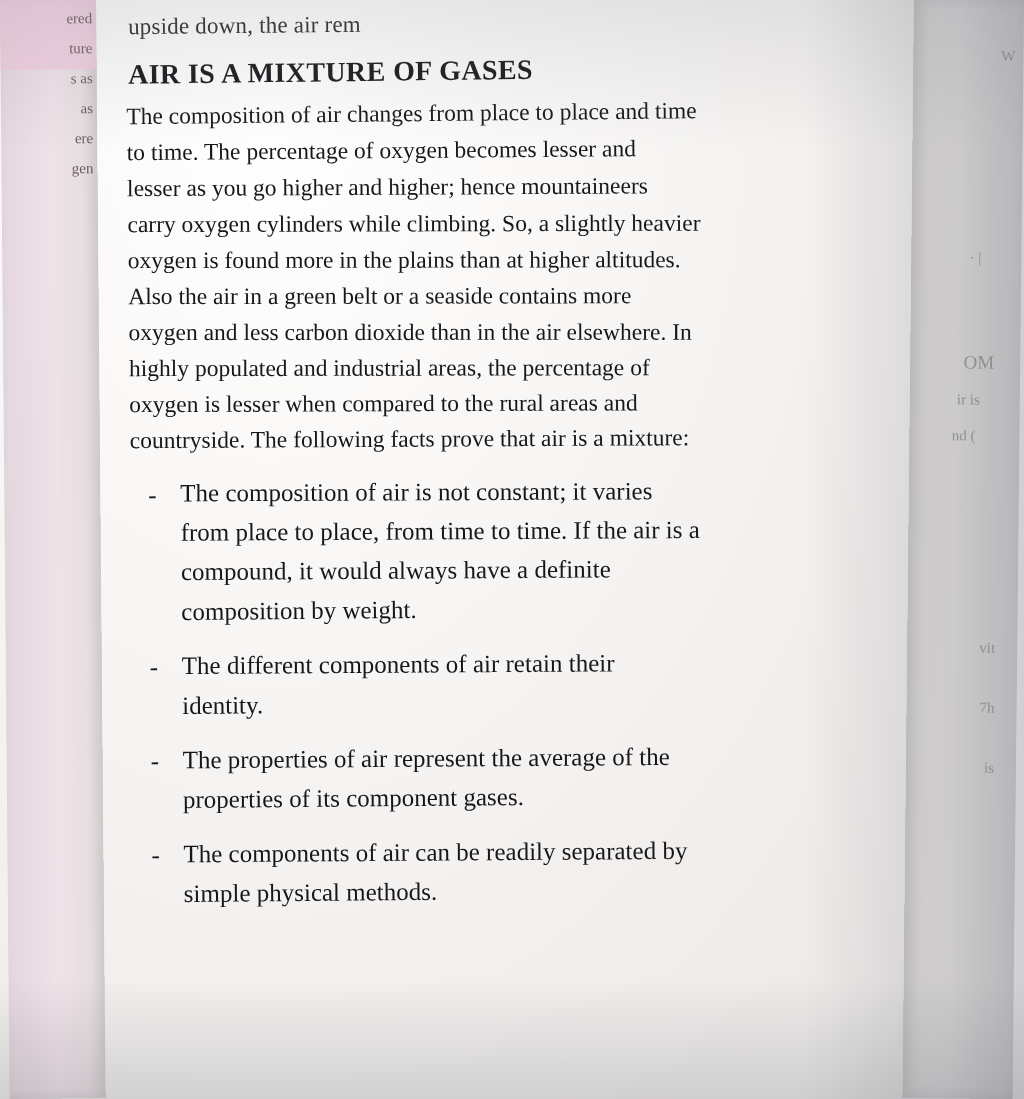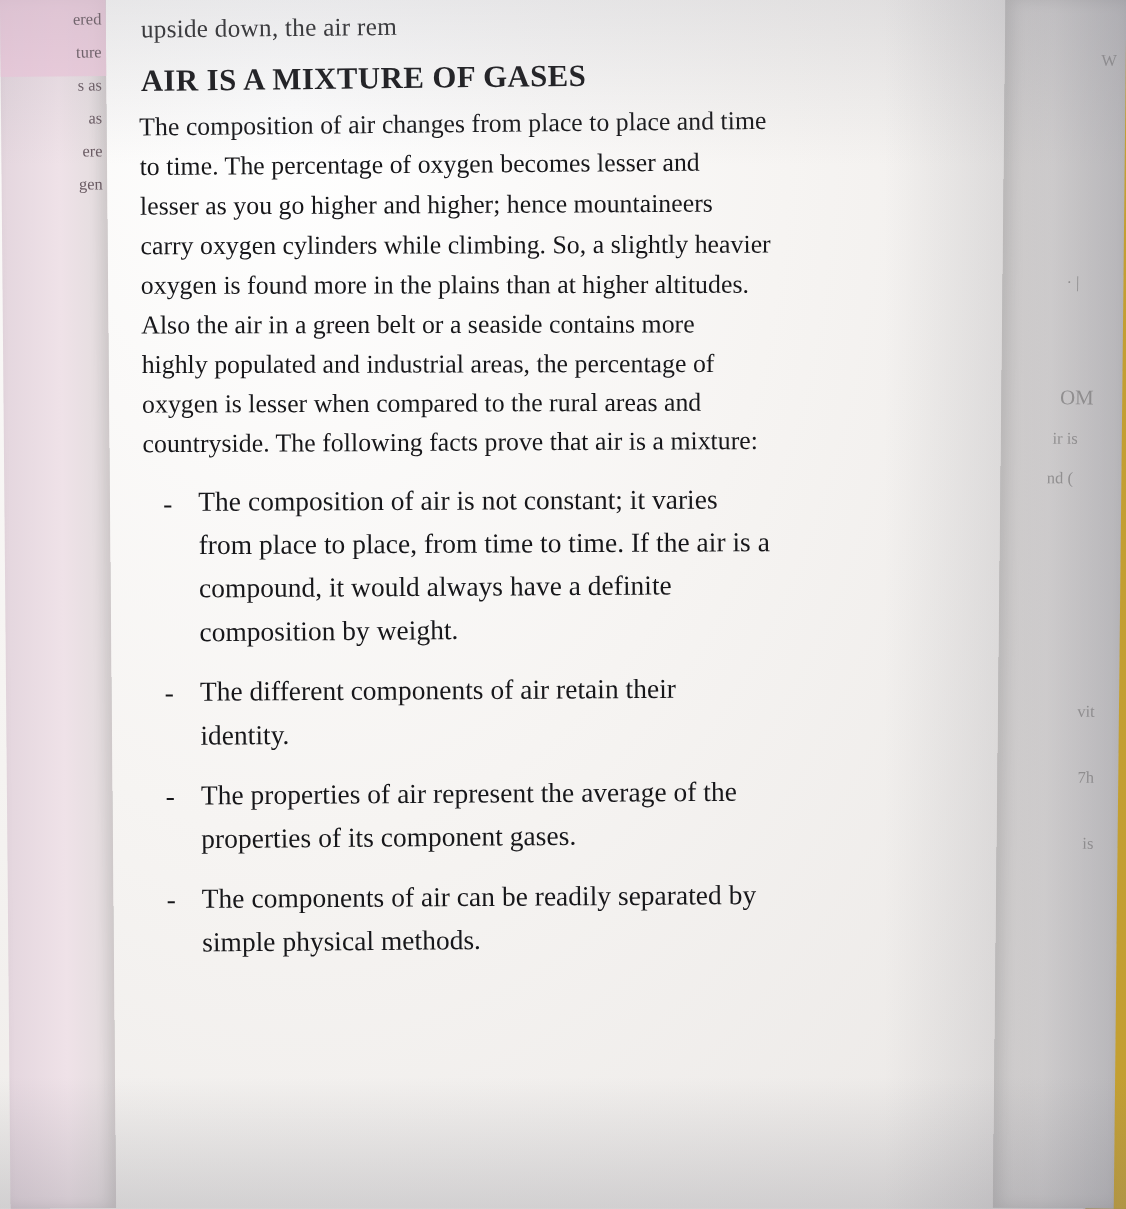--- a/index.html
+++ b/index.html
@@ -5,21 +5,21 @@
   html, body {
     margin: 0;
     padding: 0;
     background: #6b6b6b;
   }
   .page {
     position: relative;
     width: 1024px;
     height: 1099px;
     overflow: hidden;
-    background: #eab308;
+    background: #ffffff;
     font-family: "Liberation Serif", serif;
   }
 
   
   .sheet {
     position: absolute;
     left: -30px;
     top: -24px;
     width: 1010px;
     height: 1160px;
@@ -197,20 +197,21 @@
 
     <div class="heading">AIR IS A MIXTURE OF GASES</div>
 
     <div class="para">
       <span class="line" style="transform:scale(1,1);">The composition of air changes from place to place and time</span>
       <span class="line" style="transform:rotate(0.15deg);">to time. The percentage of oxygen becomes lesser and</span>
       <span class="line" style="transform:rotate(0.3deg);">lesser as you go higher and higher; hence mountaineers</span>
       <span class="line" style="transform:rotate(0.45deg);">carry oxygen cylinders while climbing. So, a slightly heavier</span>
       <span class="line" style="transform:rotate(0.5deg);">oxygen is found more in the plains than at higher altitudes.</span>
       <span class="line" style="transform:rotate(0.5deg);">Also the air in a green belt or a seaside contains more</span>
+      <span class="line" style="transform:rotate(0.55deg);">oxygen and less carbon dioxide than in the air elsewhere. In</span>
       <span class="line" style="transform:rotate(0.5deg);">highly populated and industrial areas, the percentage of</span>
       <span class="line" style="transform:rotate(0.4deg);">oxygen is lesser when compared to the rural areas and</span>
       <span class="line" style="transform:rotate(0.3deg);">countryside. The following facts prove that air is a mixture:</span>
     </div>
 
     <ul class="bullets">
       <li>
         <span class="dash">-</span>
         <span class="ln" style="transform:rotate(0.25deg);">The composition of air is not constant; it varies</span>
         <span class="ln" style="transform:rotate(0.2deg);">from place to place, from time to time. If the air is a</span>

